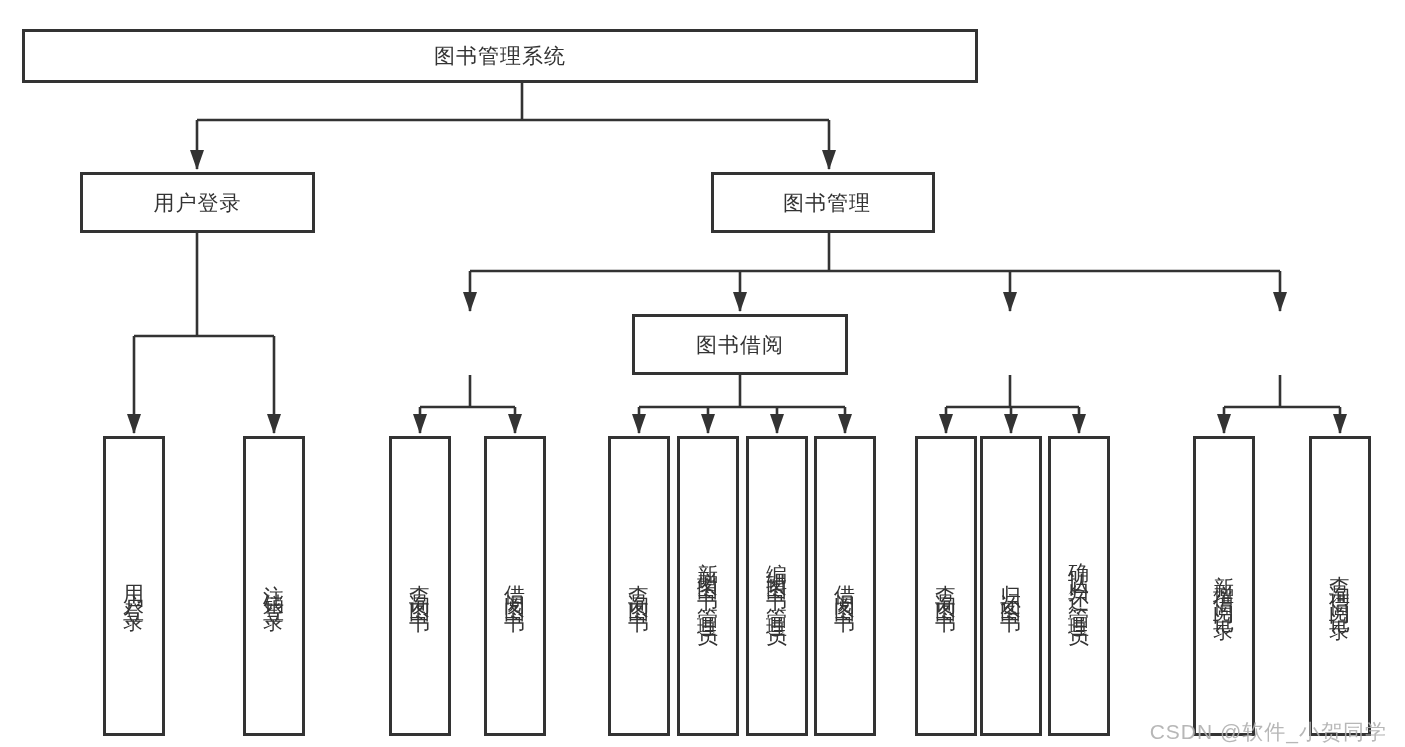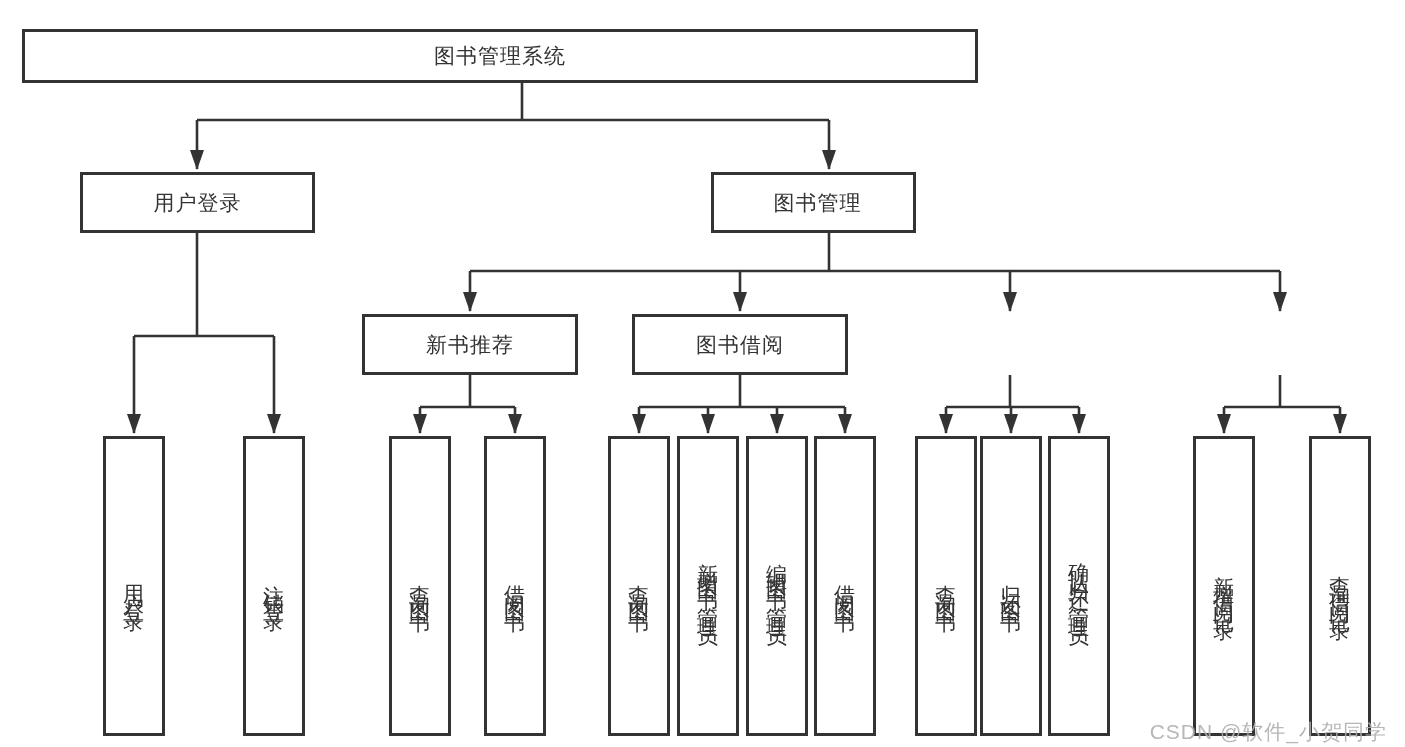--- a/index.html
+++ b/index.html
@@ -125,23 +125,22 @@
       <path d="M1280,375 V407"></path>
       <path d="M1224,407 H1340"></path>
       <path d="M1224,407 V433" marker-end="url(#ah)"></path>
       <path d="M1340,407 V433" marker-end="url(#ah)"></path>
     </g>
   </svg>
 
   <div class="box" style="left:22px; top:13px; width:956px; height:54px;margin-top:16px;">图书管理系统</div>
 
   <div class="box" style="left:80px; top:172px; width:235px; height:61px;">用户登录</div>
-  <div class="box" style="left:711px; top:172px; width:205px; height:61px;padding-left:8px;">图书管理</div>
+  <div class="box" style="left:711px; top:172px; width:224px; height:61px;padding-left:8px;">图书管理</div>
 
-  <div class="box" style="left:362px; top:314px; width:216px; height:61px;">新书推荐</div>
   <div class="box" style="left:632px; top:314px; width:216px; height:61px;text-align:right;">图书借阅</div>
 
   <div class="vbox" style="left:103px;">
     <span>用户登录</span>
   </div>
   <div class="vbox" style="left:243px;">
     <span>注销登录</span>
   </div>
 
   <div class="vbox" style="left:389px;">

